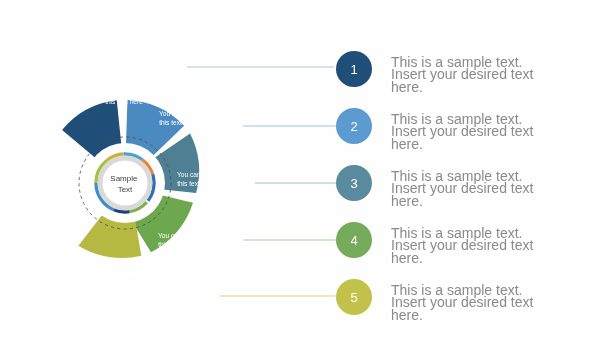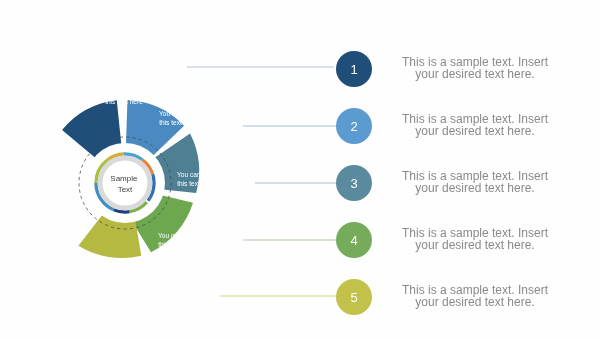--- a/index.html
+++ b/index.html
@@ -63,26 +63,25 @@
     font-size: 13px;
     font-family: "Liberation Sans", sans-serif;
     display: flex;
     align-items: center;
     justify-content: center;
     margin-top: 0px;
   }
   .item-text {
     margin-left: 19px;
     margin-top: 5px;
-    font-size: 12px;
+    font-size: 14px;
     line-height: 12.4px;
     color: #8a8a8a;
     width: 168px;
     font-family: "Liberation Sans", sans-serif;
-    text-align: center;
   }
 </style>
 </head>
 <body>
 
 <div id="slide" style="background: rgb(254, 254, 254);">
 
   <svg id="wheel-svg" viewBox="0 0 600 338">
 
     <g>

